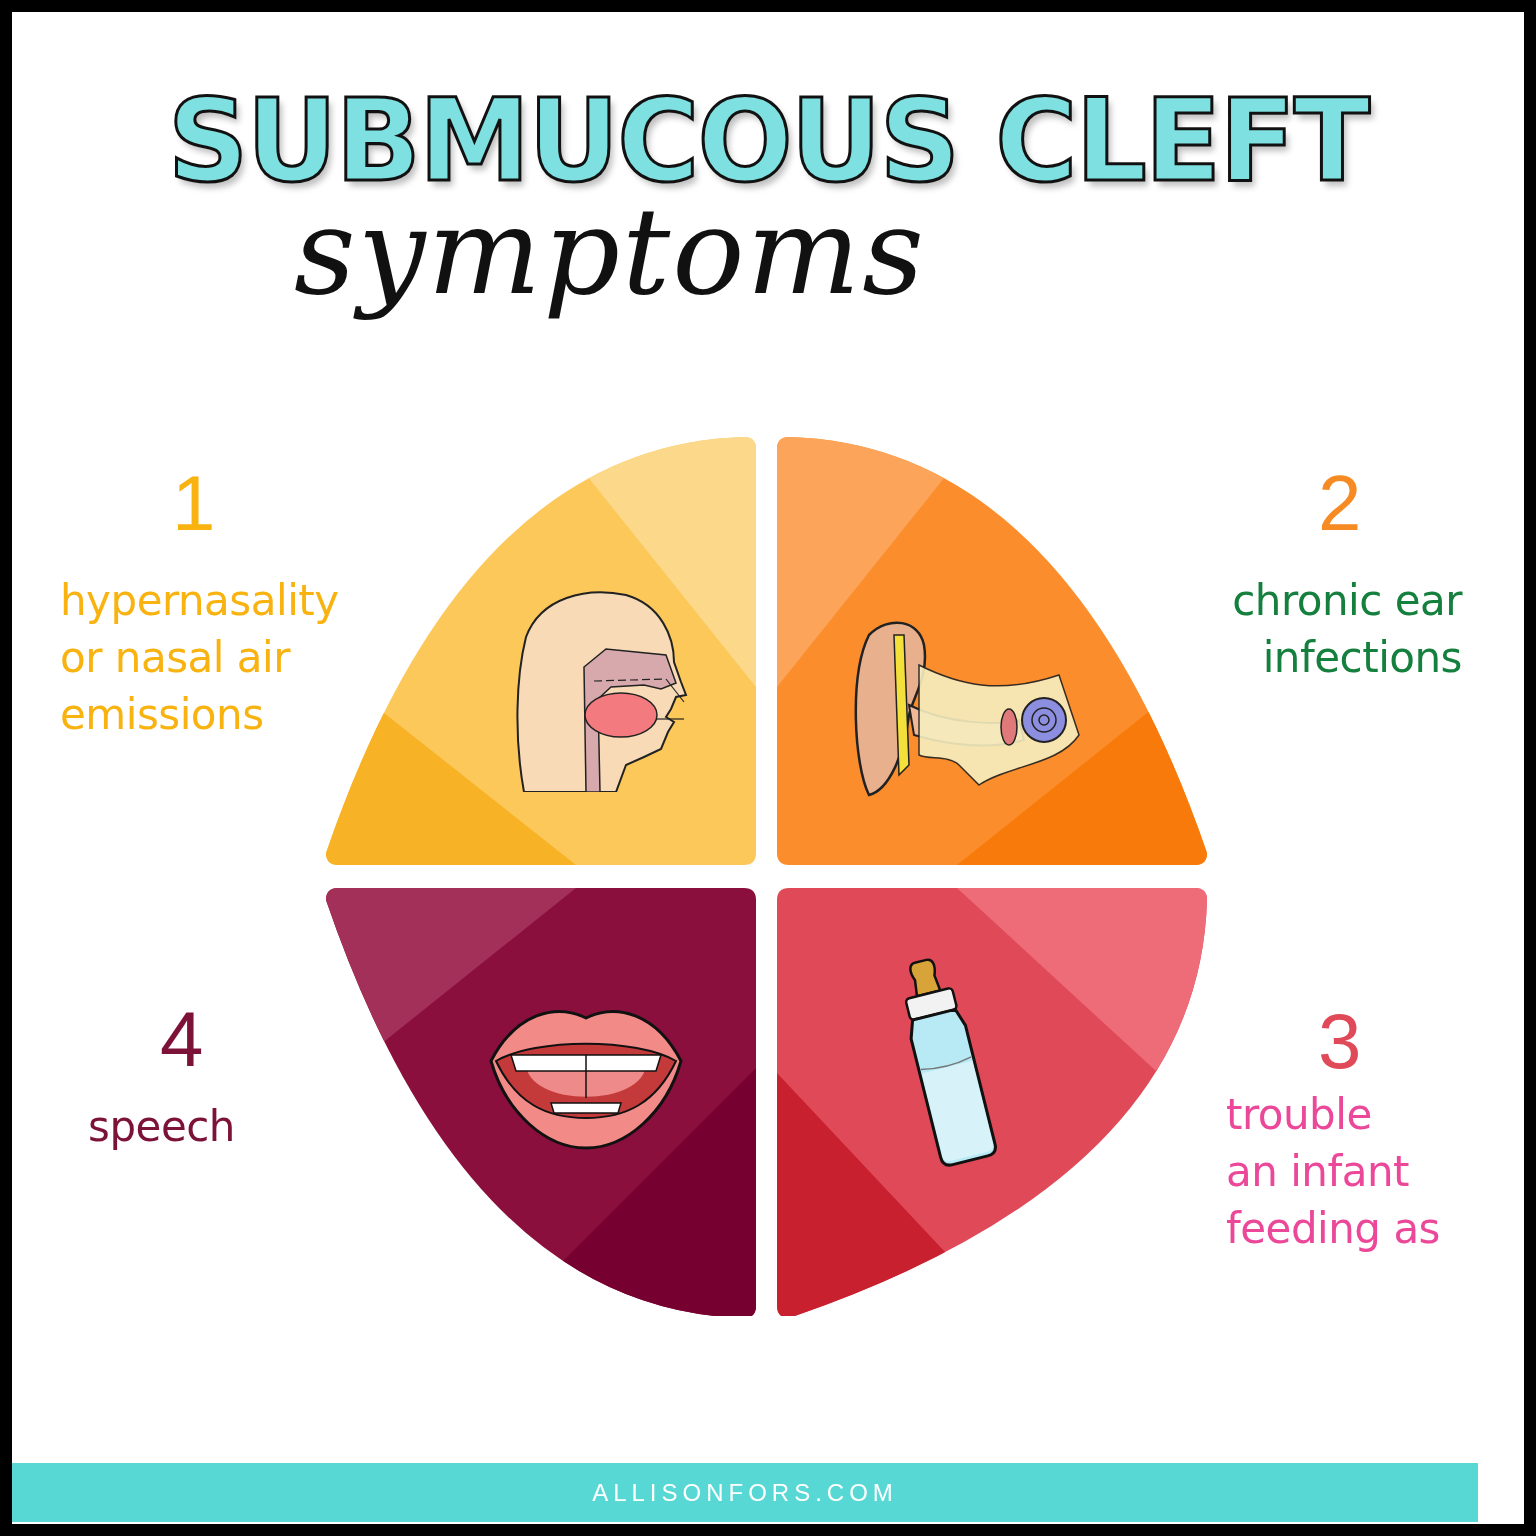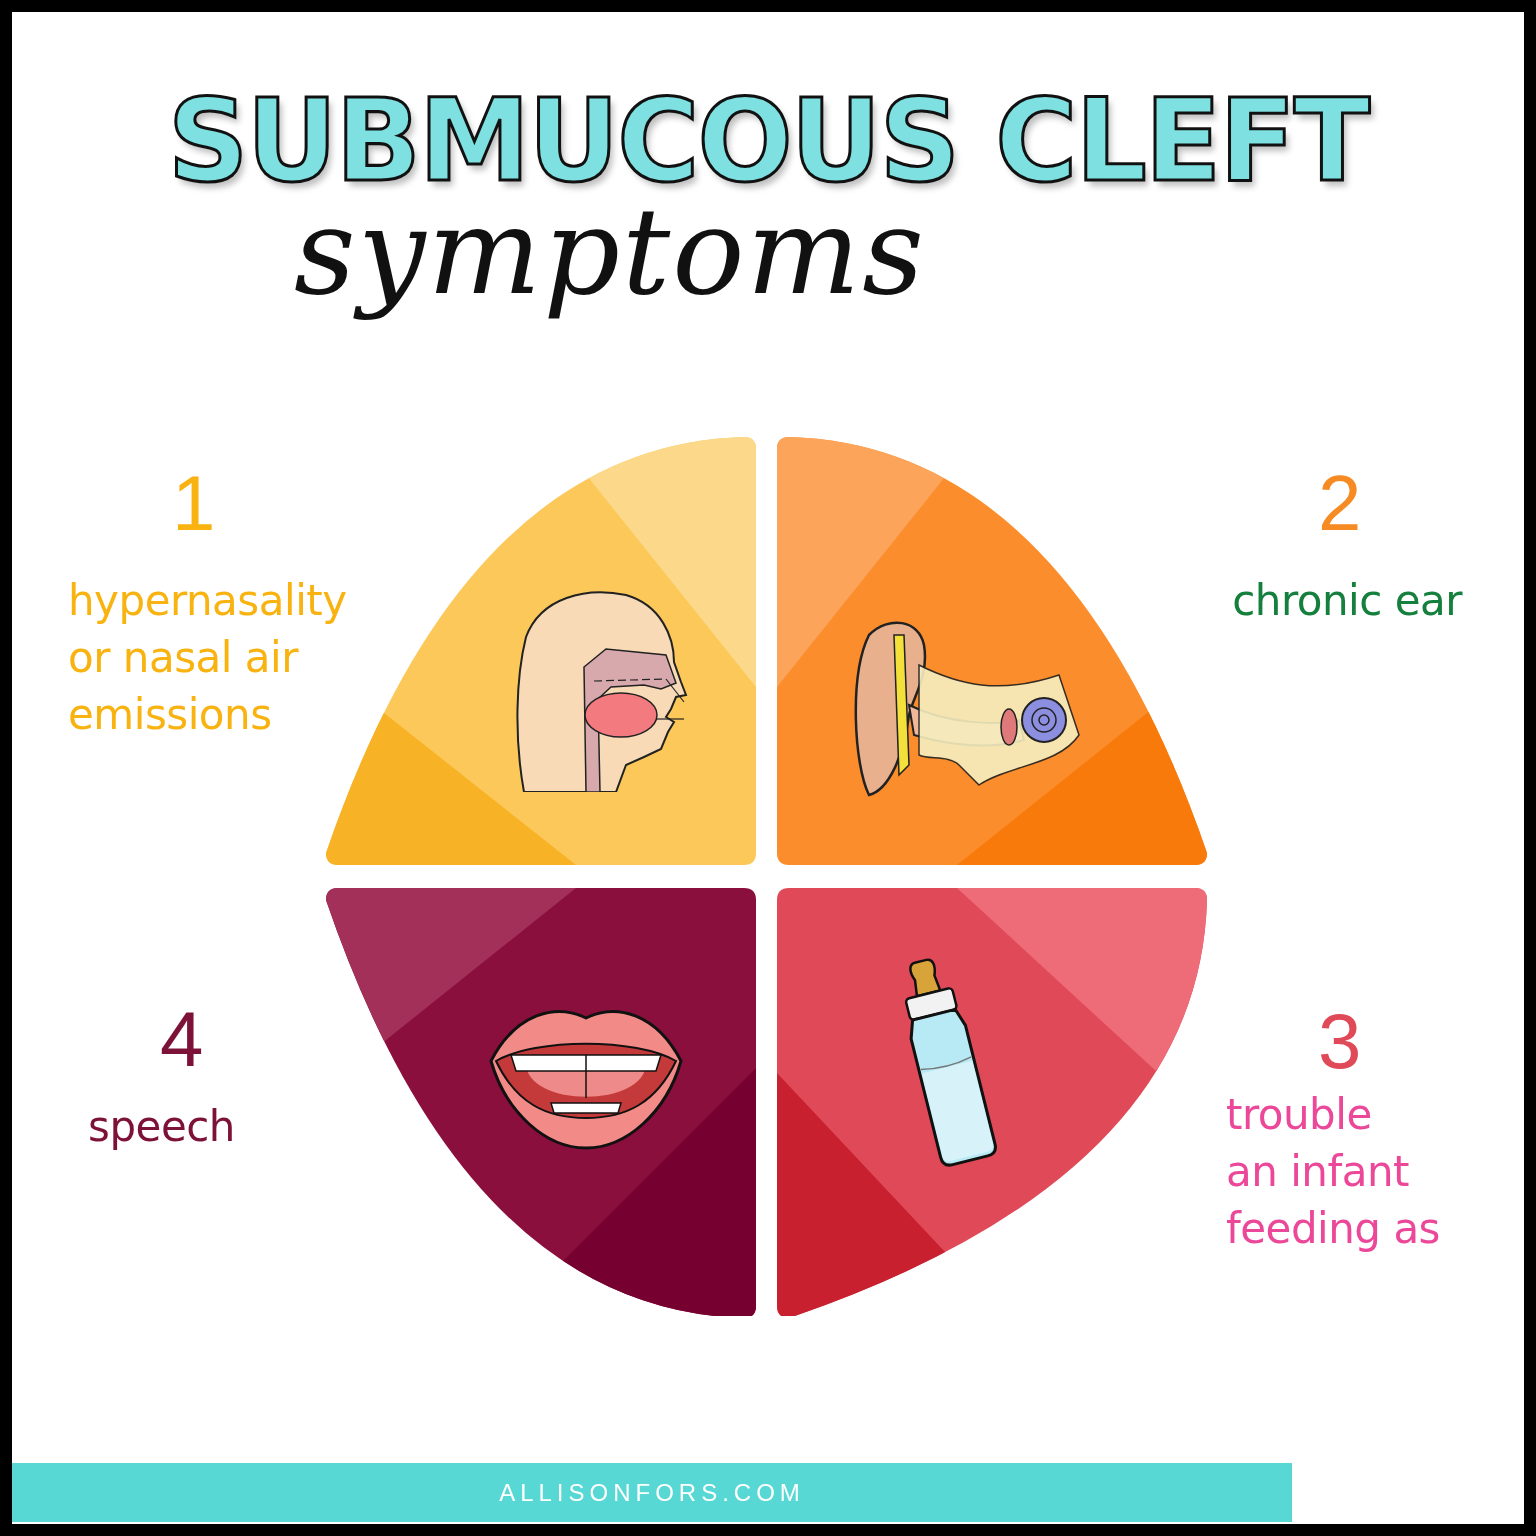--- a/index.html
+++ b/index.html
@@ -29,21 +29,21 @@
   .illus { position: absolute; }
   .num {
     position: absolute; font-family: "Liberation Sans", sans-serif;
     font-size: 78px; font-weight: normal; line-height: 1;
   }
   .label {
     position: absolute; font-family: "DejaVu Sans", sans-serif;
     font-size: 42px; line-height: 57px; letter-spacing: -0.5px;
   }
   .footer {
-    position: absolute; left: 0; top: 1451px; width: 1280px; height: 59px;
+    position: absolute; left: 0; top: 1451px; width: 1466px; height: 59px;
     background: #58d8d4;
     display: flex; align-items: center; justify-content: center;
     font-family: "Liberation Sans", sans-serif; font-size: 24px;
     letter-spacing: 5px; color: #ffffff;
   }
 </style>
 </head>
 <body>
 
 <div class="frame">
@@ -140,29 +140,30 @@
         <path d="M48,5 C42,5 40,12 44,22 L42,38 L66,38 L64,22 C68,12 66,5 60,5 Z" fill="#d8a43a" stroke="#111" stroke-width="2.5"></path>
         <rect x="30" y="38" width="48" height="22" rx="4" fill="#f2f2f2" stroke="#111" stroke-width="2.5"></rect>
         <path d="M32,60 L76,60 L82,78 L82,200 Q82,210 72,210 L36,210 Q26,210 26,200 L26,78 Z" fill="#b8eaf5" stroke="#111" stroke-width="3"></path>
         <path d="M28,110 Q54,116 80,110" stroke="#777" stroke-width="1.5" fill="none"></path>
         <path d="M28,114 L80,114 L80,200 Q80,206 72,206 L36,206 Q28,206 28,200 Z" fill="#e4f7fb" opacity="0.7"></path>
       </g>
     </svg>
   </div>
 
   <div class="num" style="left:160px; top:452px; color:#f9b311;">1</div>
-  <div class="label" style="left:56px; top:560px; color:#f9b311;">
+  <div class="label" style="left:48px; top:560px; color:#f9b311;">
     <div>hypernasality</div>
     <div>or nasal air</div>
     <div>emissions</div>
   </div>
 
   <div class="num" style="left:1306px; top:452px; color:#f68a23;">2</div>
   <div class="label" style="right:62px; top:560px; color:#15803d; text-align:right;">
     <div>chronic ear</div>
+    <div>infections</div>
   </div>
 
   <div class="num" style="left:1306px; top:990px; color:#e04a58;">3</div>
   <div class="label" style="right:84px; top:1074px; color:#ec4899; text-align:left;">
     <div>trouble</div>
     <div>an infant</div>
     <div>feeding as</div>
   </div>
 
   <div class="num" style="left:148px; top:988px; color:#7d1238;">4</div>

